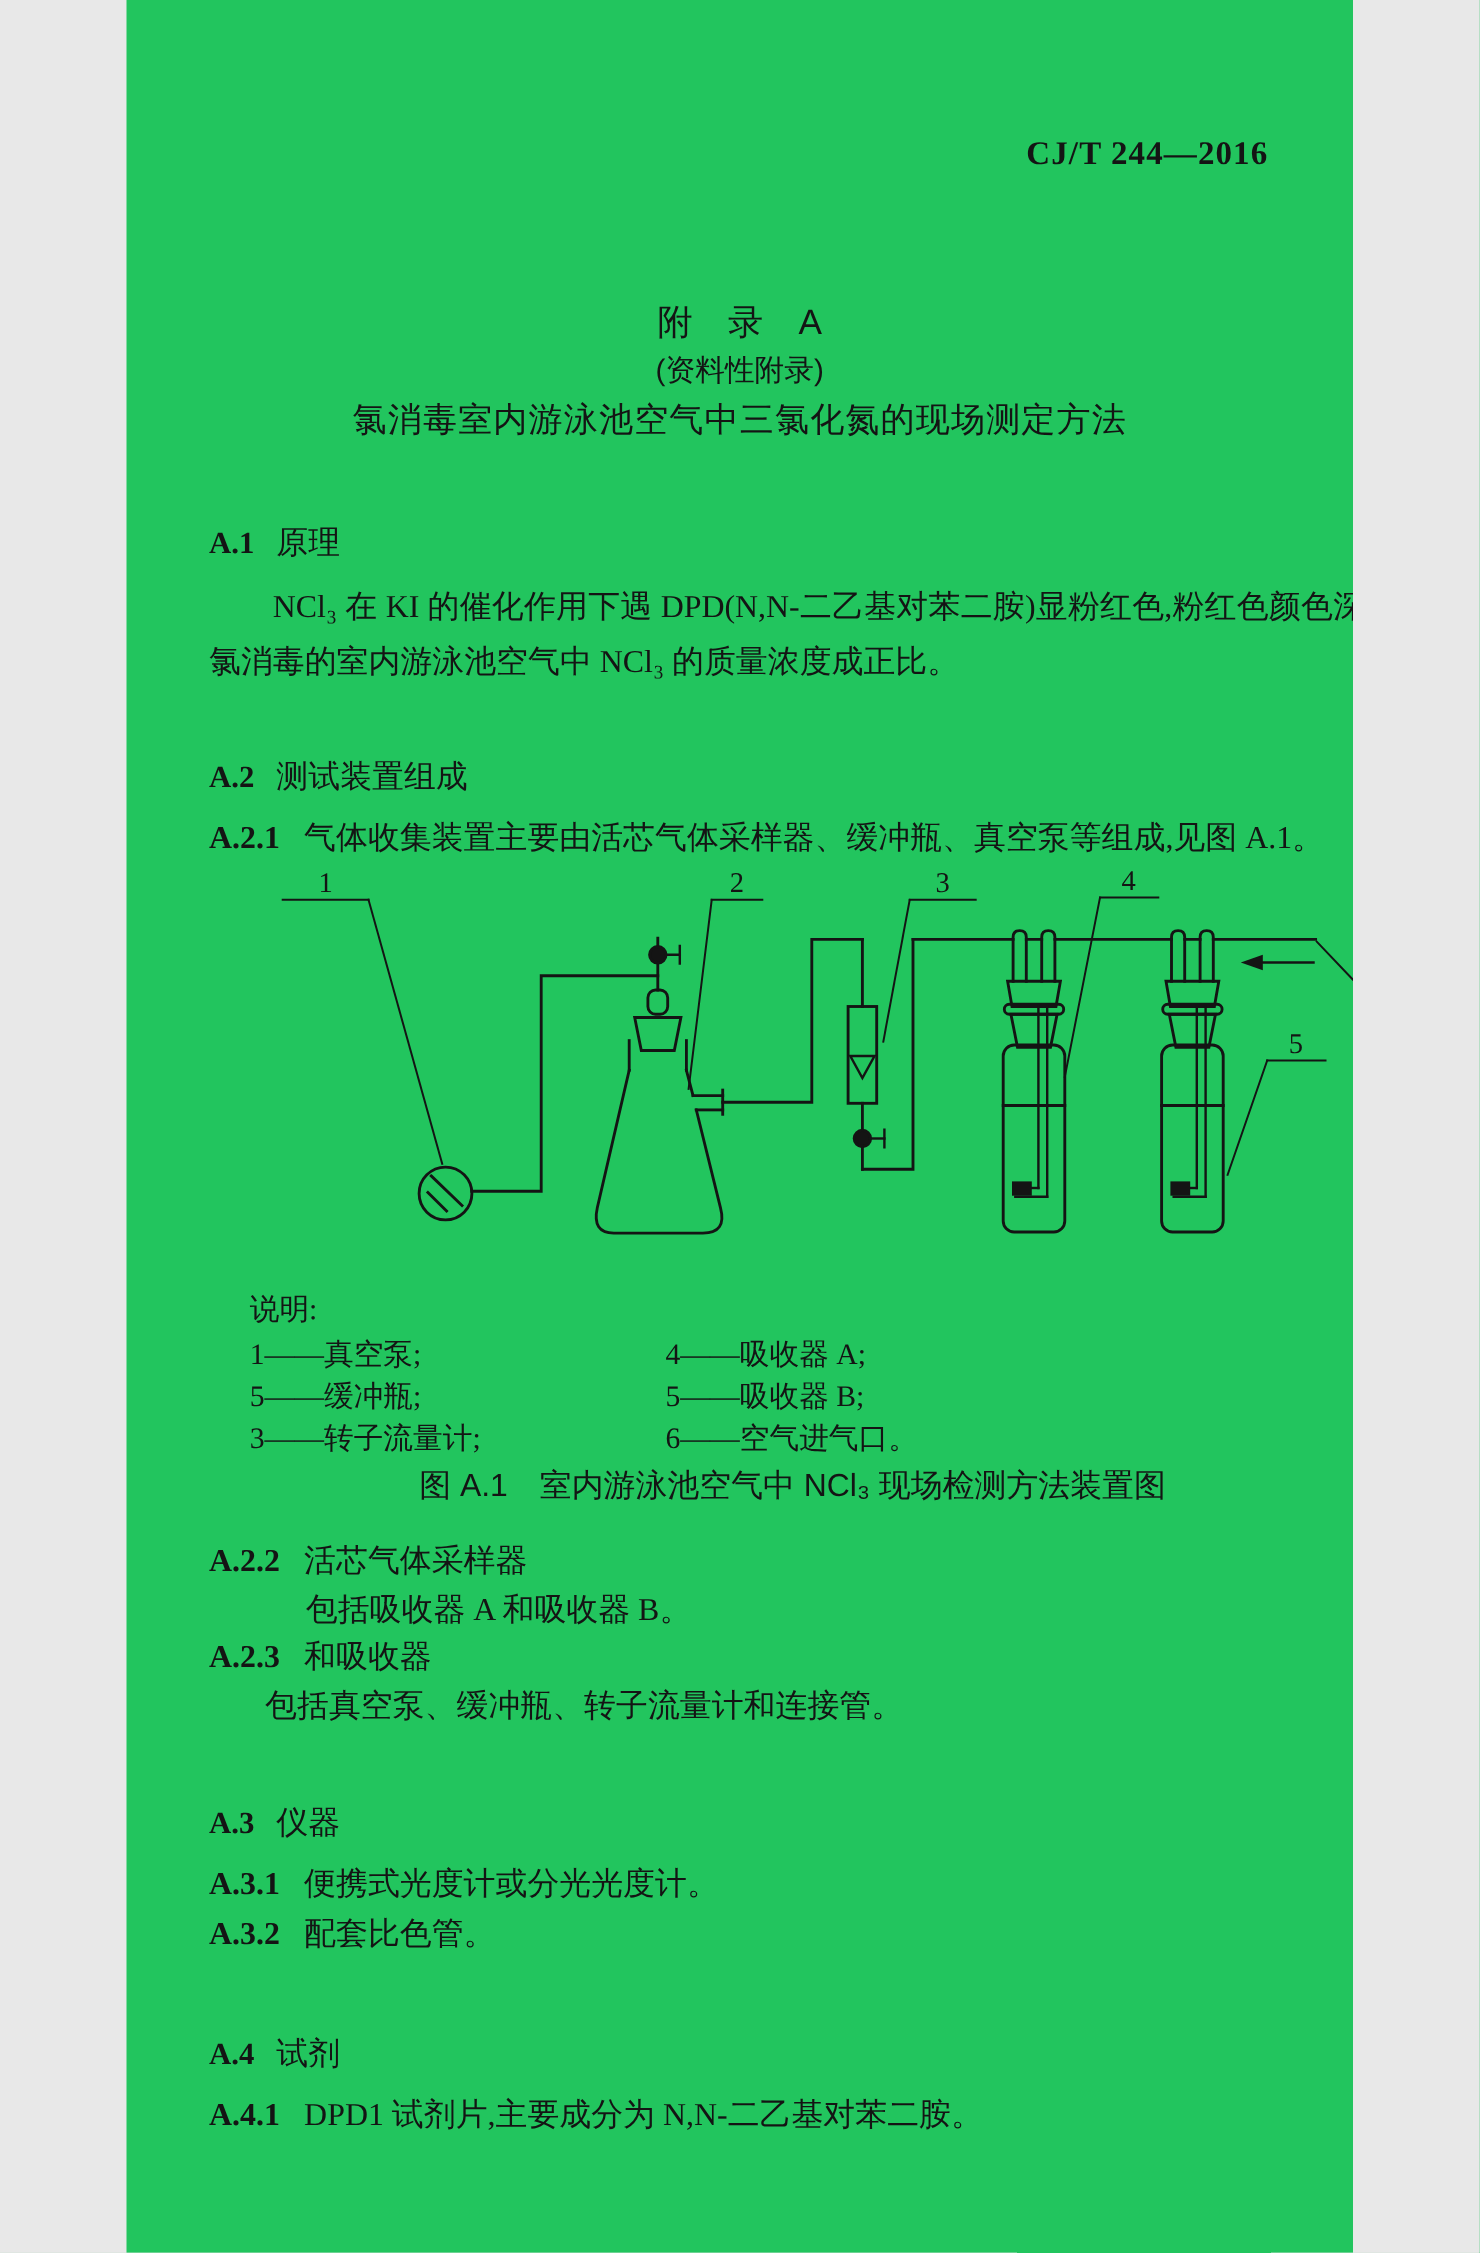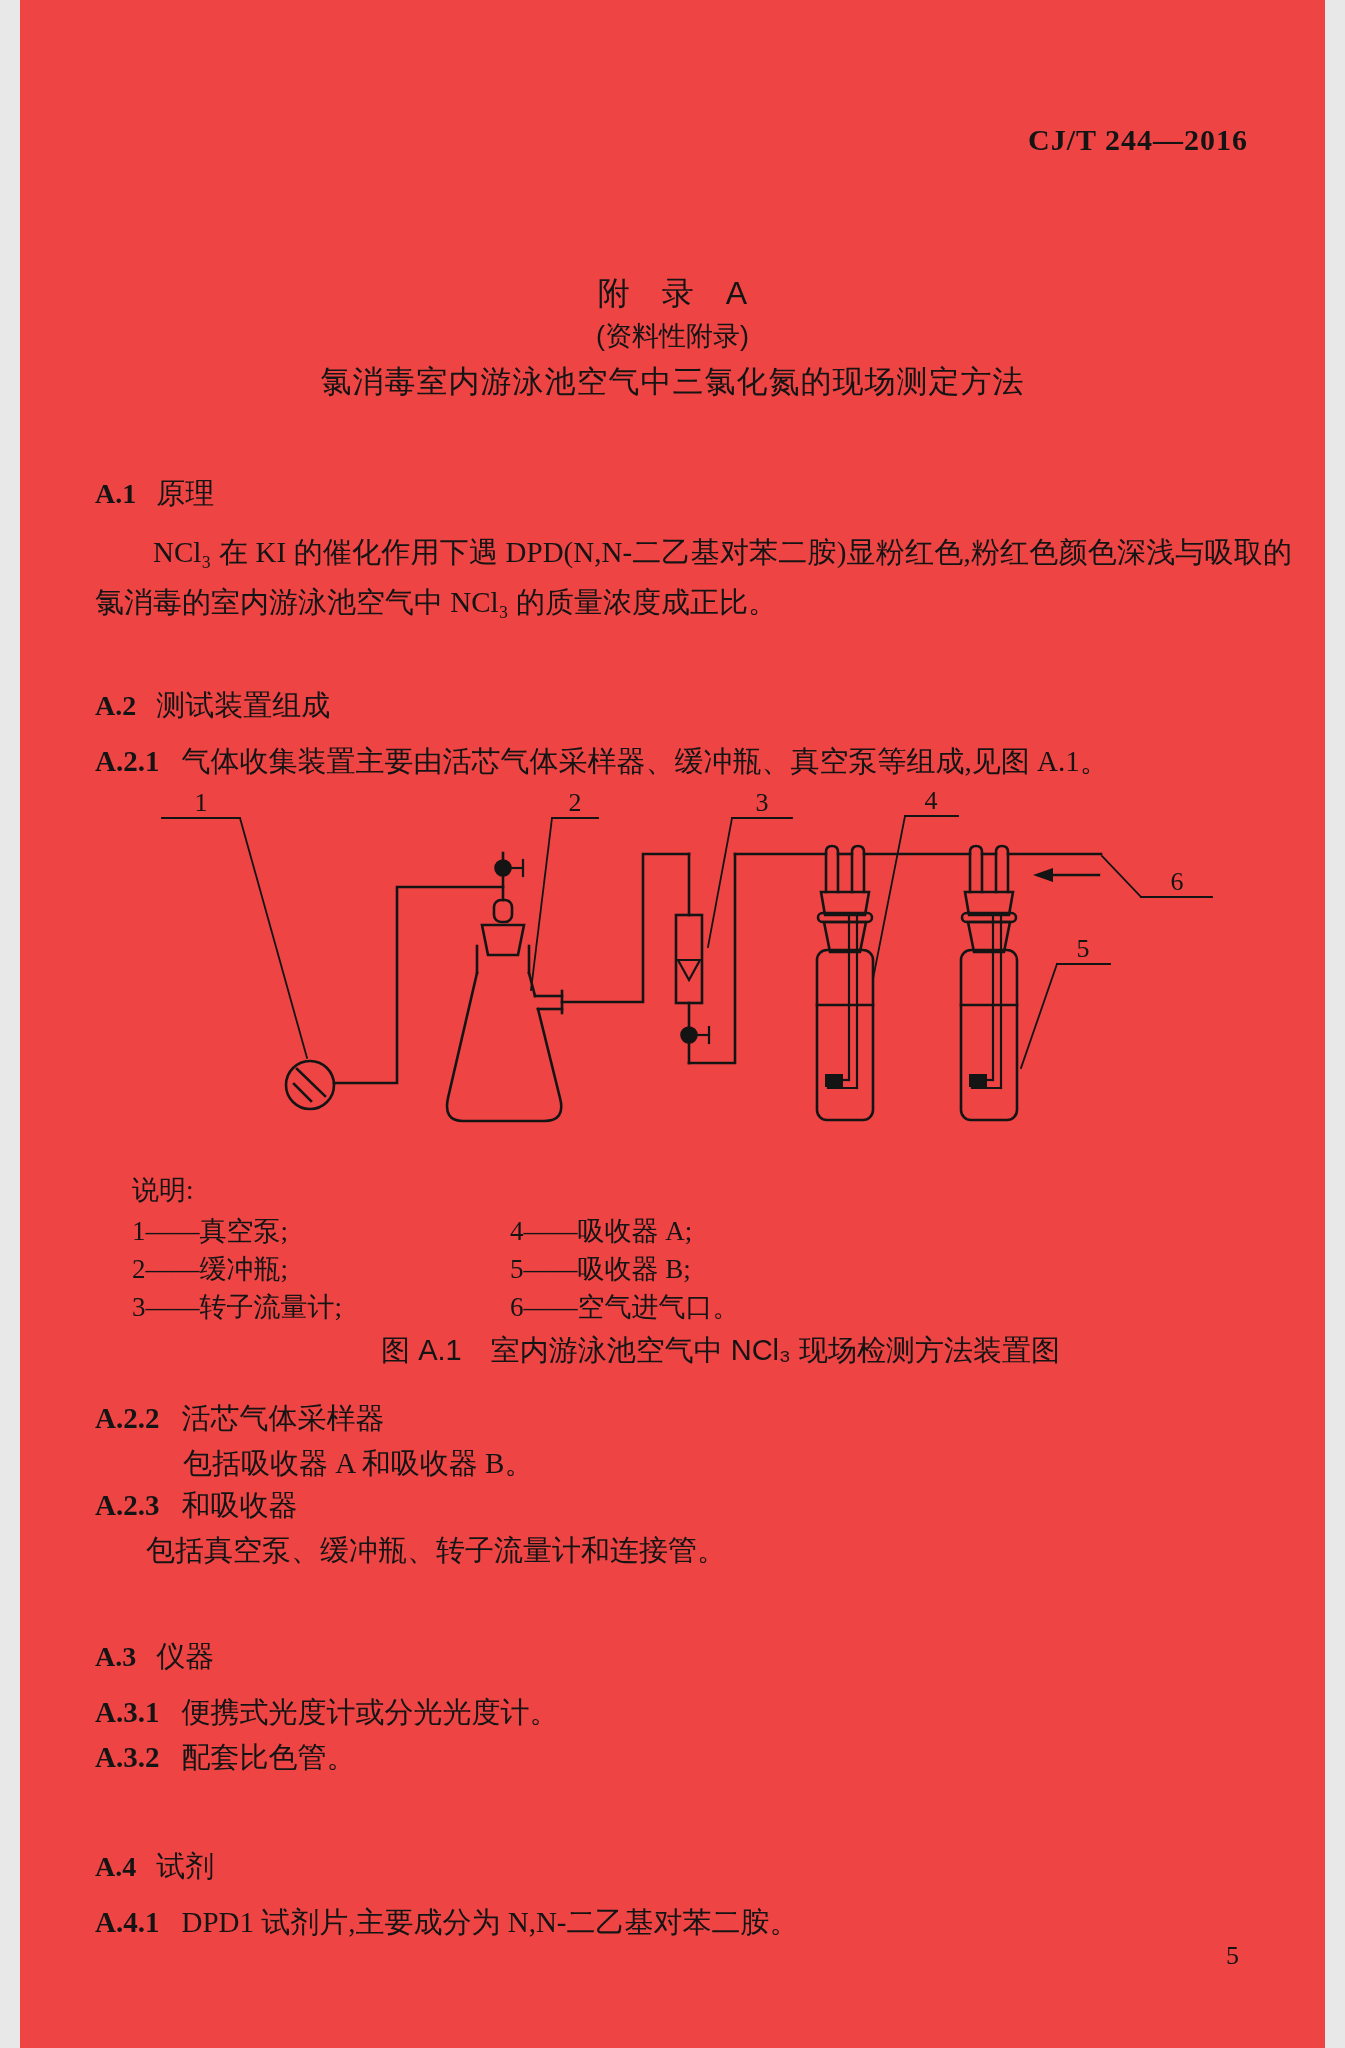--- a/index.html
+++ b/index.html
@@ -1,18 +1,18 @@
 <!DOCTYPE html>
 <html><head>
 <meta charset="utf-8">
 <style>
   html,body{margin:0;padding:0;background:#e8e8e8;}
   .page{
-    position:relative;width:1305px;height:2048px;margin:0 auto;
-    background:#ef4444;color:#141414;overflow:hidden;
+    position:relative;width:1115px;height:2048px;margin:0 auto;
+    background:#22c55e;color:#141414;overflow:hidden;
     font-family:"Liberation Serif","DejaVu Serif",serif;
   }
   .abs{position:absolute;}
   .sans{font-family:"Liberation Sans","DejaVu Sans",sans-serif;font-weight:normal;}
   .serifb{font-family:"Liberation Serif","DejaVu Serif",serif;font-weight:bold;}
   .center{left:0;width:100%;text-align:center;}
   .doc-code{top:123px;right:77px;font-size:30px;font-weight:bold;letter-spacing:1px;}
   .t1{top:272px;font-size:32px;}
   .t2{top:318px;font-size:27px;}
   .t3{top:361px;font-size:31px;letter-spacing:1px;}
@@ -162,21 +162,21 @@
       <text x="480" y="21" text-anchor="middle">2</text>
       <text x="667" y="21" text-anchor="middle">3</text>
       <text x="836" y="19" text-anchor="middle">4</text>
       <text x="988" y="167" text-anchor="middle">5</text>
       <text x="1082" y="100" text-anchor="middle">6</text>
     </svg>
   </div>
 
   <div class="abs legend" style="left:112px;top:1172px">说明:</div>
   <div class="abs legend" style="left:112px;top:1213px">1——真空泵;</div>
-  <div class="abs legend" style="left:112px;top:1251px">2——缓冲瓶;</div>
+  <div class="abs legend" style="left:112px;top:1251px">5——缓冲瓶;</div>
   <div class="abs legend" style="left:112px;top:1289px">3——转子流量计;</div>
   <div class="abs legend" style="left:490px;top:1213px">4——吸收器 A;</div>
   <div class="abs legend" style="left:490px;top:1251px">5——吸收器 B;</div>
   <div class="abs legend" style="left:490px;top:1289px">6——空气进气口。</div>
 
   <div class="abs center caption sans">图 A.1　室内游泳池空气中 NCl₃ 现场检测方法装置图</div>
 
   <div class="abs body-line" style="top:1399px">
     <span class="num serifb">A.2.2</span><span>活芯气体采样器</span>
   </div>

